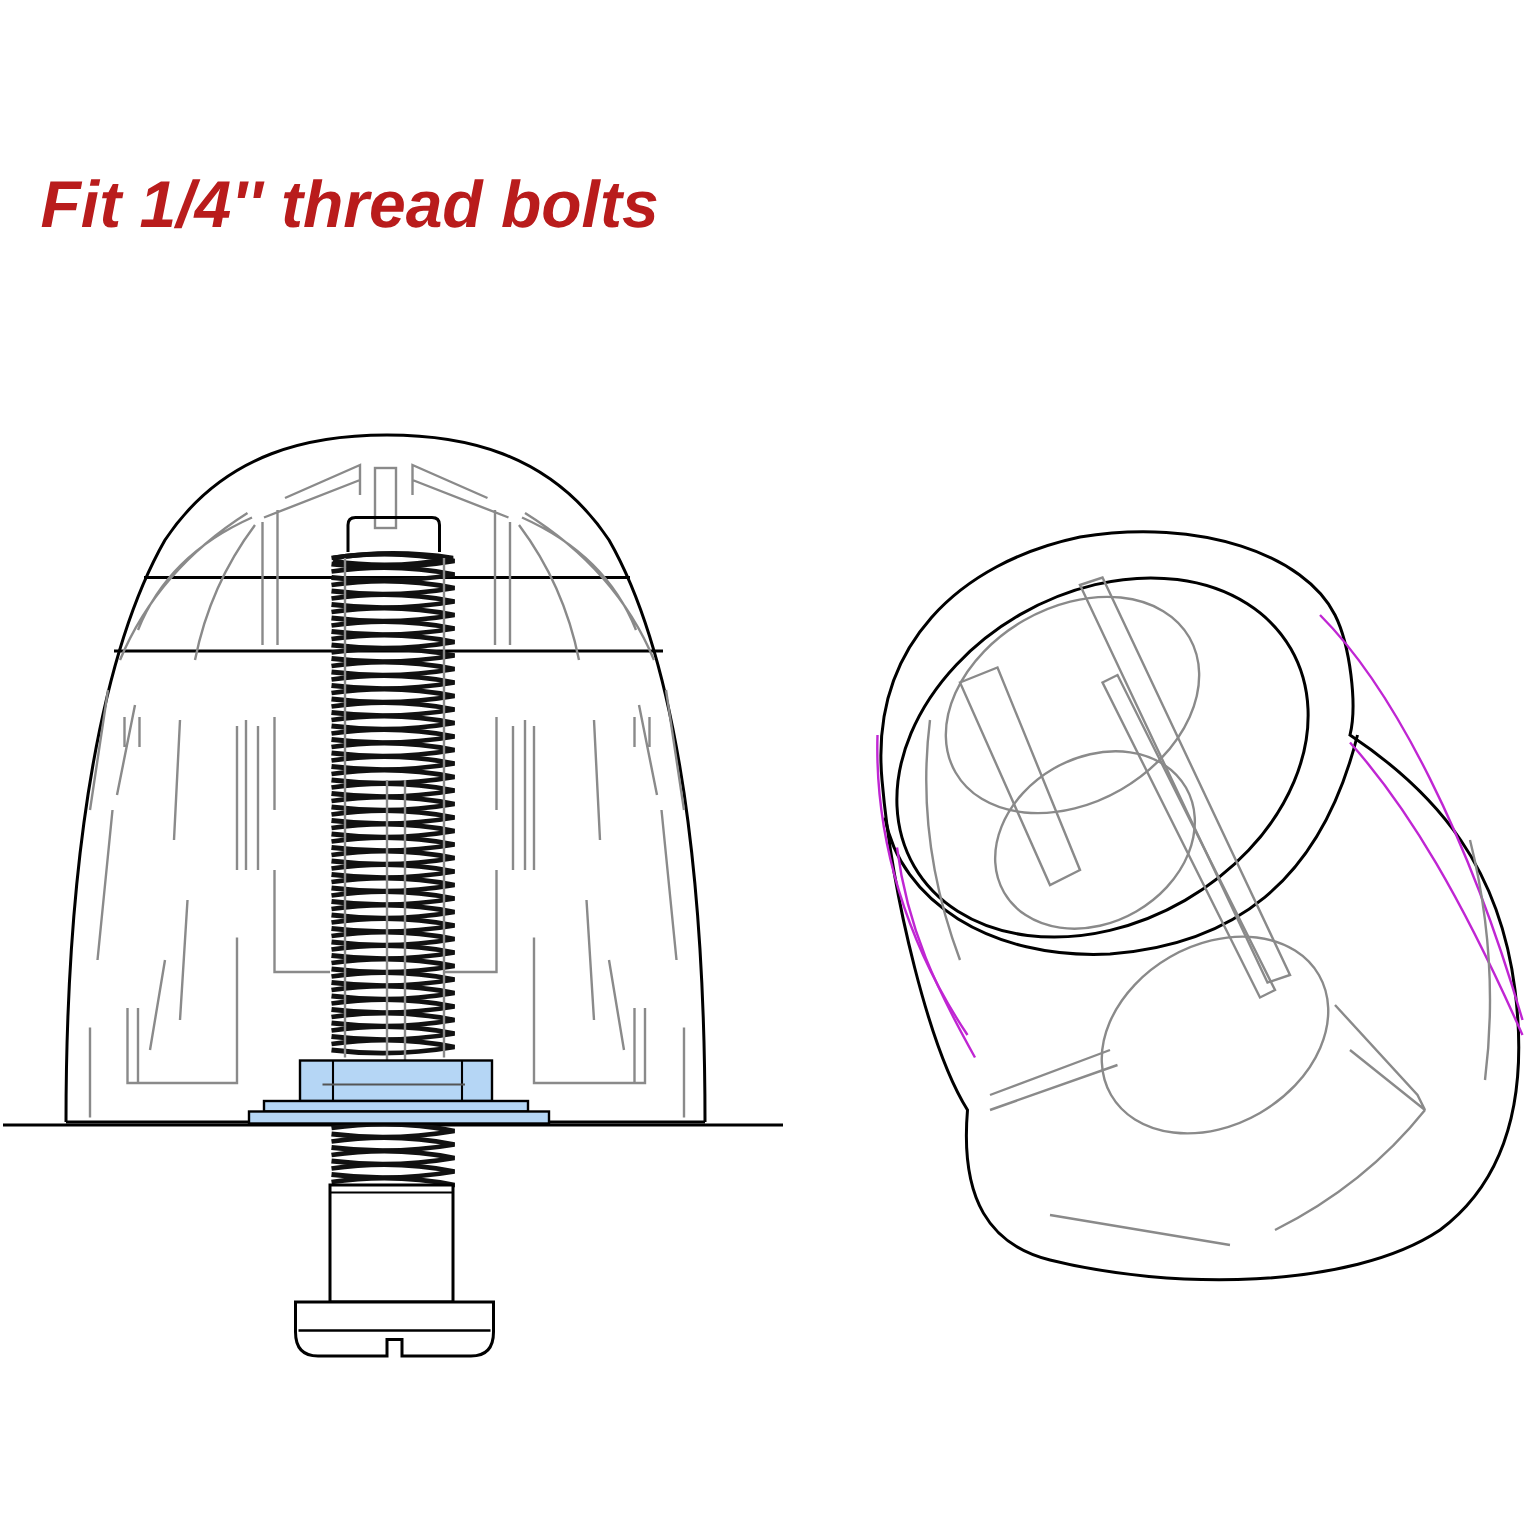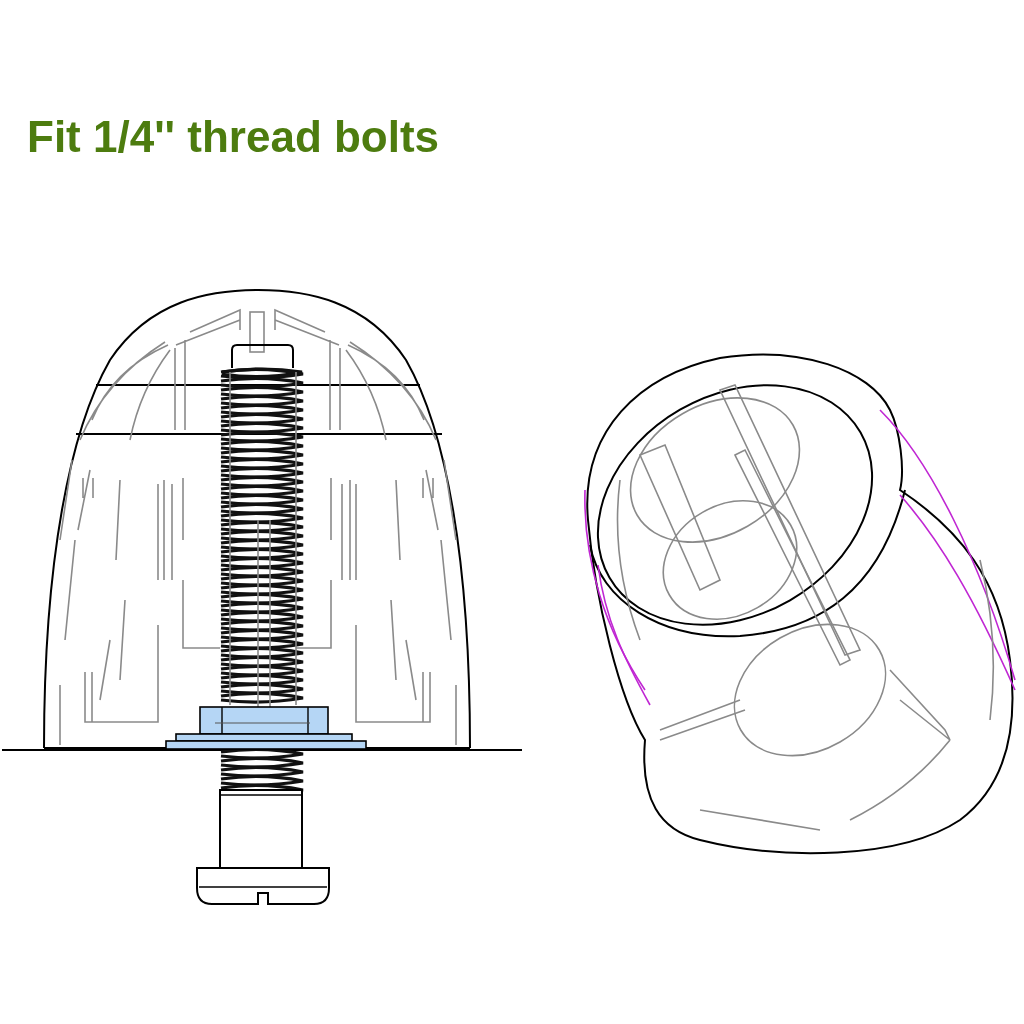--- a/index.html
+++ b/index.html
@@ -1,21 +1,22 @@
 <!DOCTYPE html>
 <html><head>
 <meta charset="utf-8">
 <style>
   html, body { margin: 0; padding: 0; background: #ffffff; }
   body { width: 1024px; height: 1024px; position: relative; overflow: hidden; }
   .title {
     position: absolute; left: 27px; top: 112px;
     font-family: "Liberation Sans", "DejaVu Sans", sans-serif;
-    font-weight: bold; font-size: 44px; color: #4d7c0f; letter-spacing: 0px;
+    font-weight: bold; font-size: 44px; color: #b91c1c; letter-spacing: 0px;
     white-space: nowrap;
+    font-style: italic;
   }
   svg.drawing { position: absolute; left: 0; top: 0; }
   .blk { fill: none; stroke: #000; stroke-width: 2; }
   .gry { fill: none; stroke: #8a8a8a; stroke-width: 1.6; }
   .mag { fill: none; stroke: #c026d3; stroke-width: 1.6; }
   .nut { fill: #b5d6f5; stroke: #000; stroke-width: 1.6; }
   .thr { fill: none; stroke: #111; stroke-width: 3.2; }
 </style>
 </head>
 <body>

